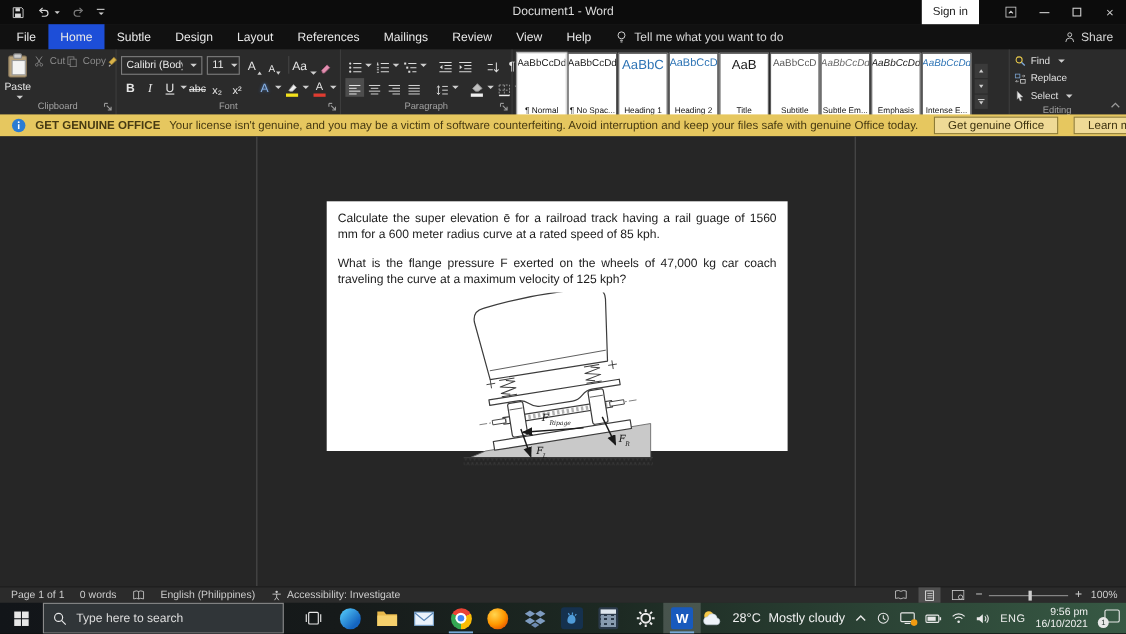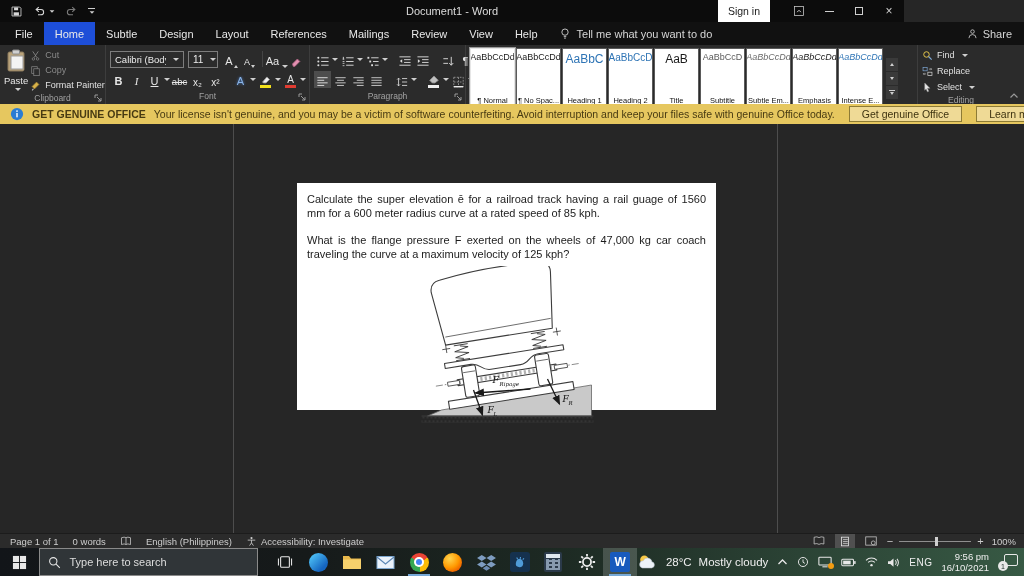--- a/index.html
+++ b/index.html
@@ -1,21 +1,21 @@
 <!DOCTYPE html>
 <html><head>
 <meta charset="utf-8">
 <style>
   * { margin:0; padding:0; box-sizing:border-box; }
   html,body { width:1024px; height:576px; overflow:hidden; background:#000; }
   body { font-family:"Liberation Sans", sans-serif; -webkit-font-smoothing:antialiased; }
   .screen { position:relative; width:1024px; height:576px; background:#262626; }
 
   
-  .titlebar { position:absolute; top:0; left:0; width:904px; height:22px; background:#0c0c0c; display:flex; align-items:center; color:#e4e4e4;gap:16px; }
+  .titlebar { position:absolute; top:0; left:0; width:1024px; height:22px; background:#0c0c0c; display:flex; align-items:center; color:#e4e4e4;gap:16px; }
   .qat { display:flex; align-items:center; gap:10px; padding-left:10px; }
   .qat svg { display:block; }
   .win-title { position:absolute; left:0; right:0; text-align:center; font-size:11px; color:#dcdcdc; pointer-events:none; }
   .tb-right { margin-left:auto; display:flex; align-items:center; height:22px; }
   .signin { background:#ffffff; color:#1a1a1a; font-size:10.5px; padding:14px 10px; margin-right:14px; cursor:default; }
   .winbtn { width:30px; height:22px; display:flex; align-items:center; justify-content:center; color:#cfcfcf; font-size:11px; }
   .minus-glyph { display:inline-block; width:9px; border-top:1px solid #cfcfcf; }
   .restore-glyph { position:relative; width:8px; height:8px; border:1px solid #cfcfcf; }
   .close-glyph { font-size:12px; line-height:1; }
 
@@ -28,21 +28,21 @@
 
   
   .ribbon { position:absolute; top:45px; left:0; width:1024px; height:59px; background:#2b2b2b; display:flex; }
   .rgroup { position:relative; height:59px; border-right:1px solid #3d3d3d; display:flex; flex-direction:column; }
   .rcontent { flex:1; display:flex; padding:3px 4px 0 4px; }
   .glabel { height:14px; font-size:8.5px; color:#a2a2a2; text-align:center; line-height:13px; position:relative; }
   .launcher { position:absolute; right:3px; bottom:3px; }
   .caret { display:inline-block; width:0; height:0; border-left:3px solid transparent; border-right:3px solid transparent; border-top:3.5px solid #cfcfcf; margin-left:3px; }
   
   .paste-btn { width:34px; display:flex; flex-direction:column; align-items:center; justify-content:center; color:#e6e6e6; font-size:9.5px; gap:2px; }
-  .clip-col { display:flex; flex-direction:column; justify-content:center; gap:1px; margin-left:2px; }
+  .clip-col { display:flex; justify-content:center; gap:1px; margin-left:2px; }
   .mini { display:flex; align-items:center; gap:4px; font-size:9px; color:#e0e0e0; height:14px; white-space:nowrap; }
   .mini.disabled { color:#8a8a8a; }
   
   .two-rows { display:flex; flex-direction:column; justify-content:center; gap:3px; width:100%; }
   .rrow { display:flex; align-items:center; gap:1px; }
   .combo { border:1px solid #7d7d7d; background:#2b2b2b; color:#ececec; font-size:10px; height:17px; display:flex; align-items:center; padding:0 4px; gap:4px; }
   .sbtn { min-width:17px; height:17px; display:flex; align-items:flex-end; justify-content:center; color:#e6e6e6; font-size:11px; padding:0 1px; line-height:1.1; }
   .sbtn svg { display:block; }
   .vsep { width:1px; height:16px; background:#444; margin:0 3px; }
   .bI { font-style:italic; font-family:"Liberation Serif", serif; }

